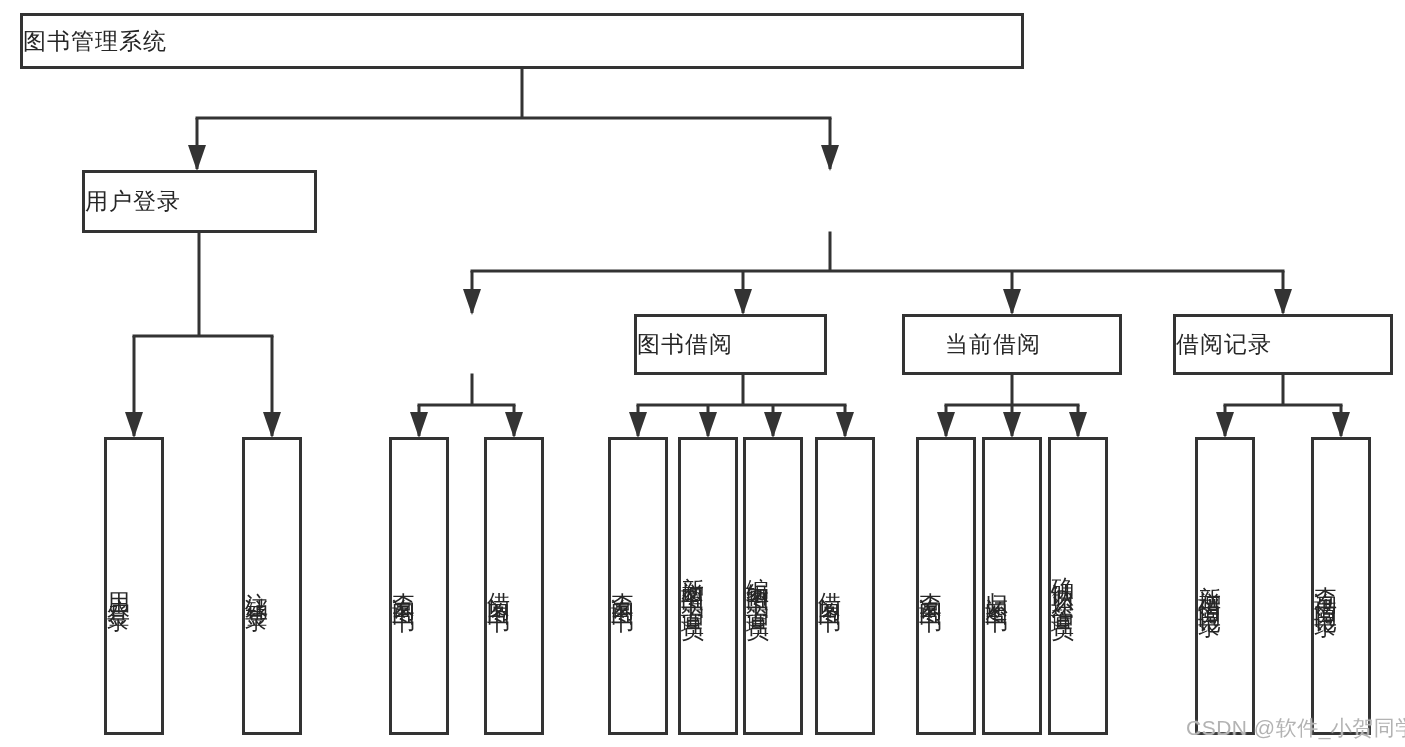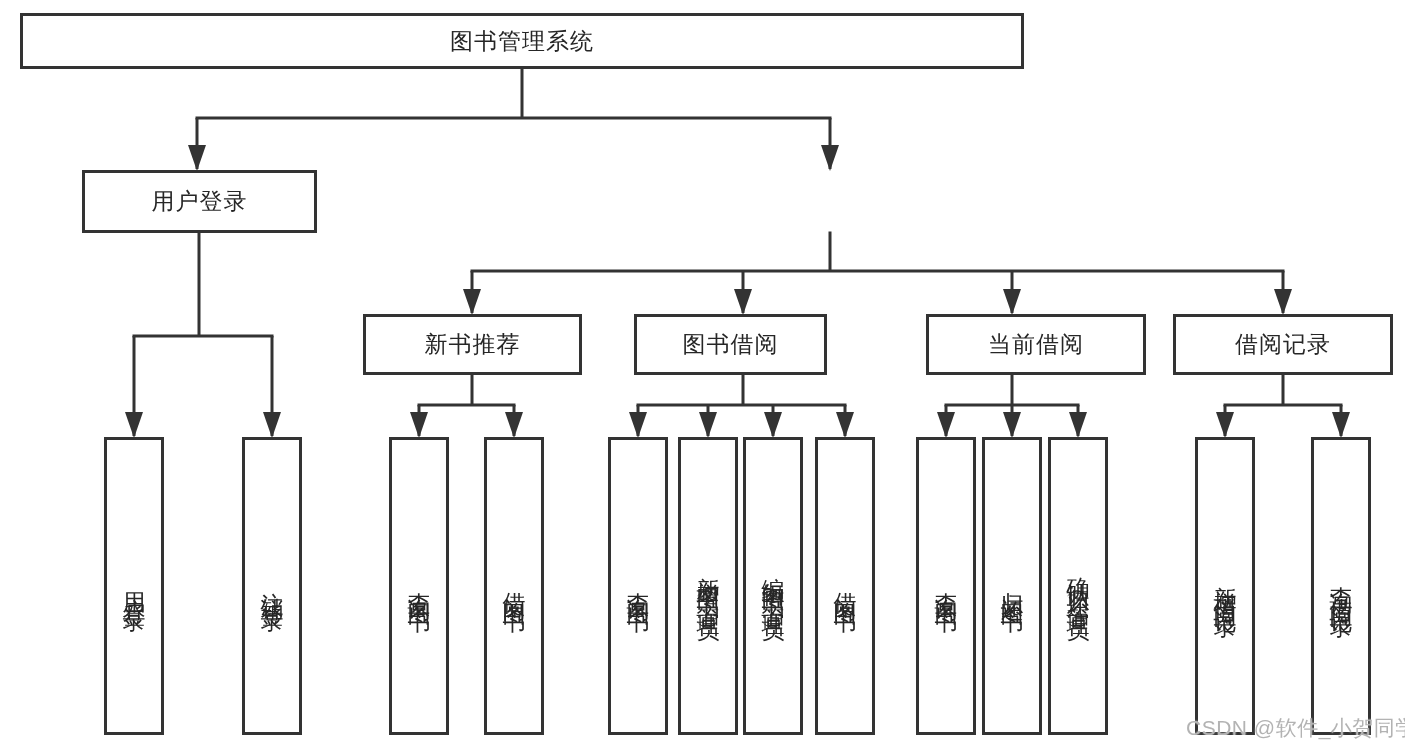--- a/index.html
+++ b/index.html
@@ -11,21 +11,21 @@
   }
   html,body{margin:0;padding:0;background:var(--bg);}
   body{font-family:"Liberation Sans","DejaVu Sans",sans-serif;}
   #canvas{
     position:relative;width:1405px;height:747px;background:var(--bg);overflow:hidden;
   }
   #connectors{position:absolute;left:0;top:0;width:1405px;height:747px;}
   .node{
     position:absolute;box-sizing:border-box;background:var(--bg);
     border:3px solid var(--box-border);color:var(--text);
-    display:flex;align-items:center;justify-content:center;
+    display:flex;align-items:center;justify-content:flex-start;
     z-index:2;
   }
   .hlabel{font-size:23px;letter-spacing:1px;white-space:nowrap;}
   .root{left:20px;top:13px;width:1004px;height:56px;}
   .lvl2{top:170px;width:235px;height:63px;}
   .lvl3{top:314px;width:220px;height:61px;}
   .leaf{top:437px;width:60px;height:298px;}
   .vlabel{
     writing-mode:vertical-rl;text-orientation:mixed;
     font-size:23px;letter-spacing:6px;line-height:1;
@@ -81,27 +81,24 @@
   </svg>
 
   <div class="node root">
     <span class="hlabel">图书管理系统</span>
   </div>
 
   <div class="node lvl2" style="left:82px;">
     <span class="hlabel">用户登录</span>
   </div>
 
-  <div class="node lvl3" style="left:363px;width:219px;">
-    <span class="hlabel">新书推荐</span>
-  </div>
   <div class="node lvl3" style="left:634px;width:193px;">
     <span class="hlabel">图书借阅</span>
   </div>
-  <div class="node lvl3" style="left:926px;">
+  <div class="node lvl3" style="left:902px;padding-left:40px;">
     <span class="hlabel">当前借阅</span>
   </div>
   <div class="node lvl3" style="left:1173px;">
     <span class="hlabel">借阅记录</span>
   </div>
 
   <div class="node leaf" style="left:104px;">
     <span class="vlabel">用户登录</span>
   </div>
   <div class="node leaf" style="left:242px;">

